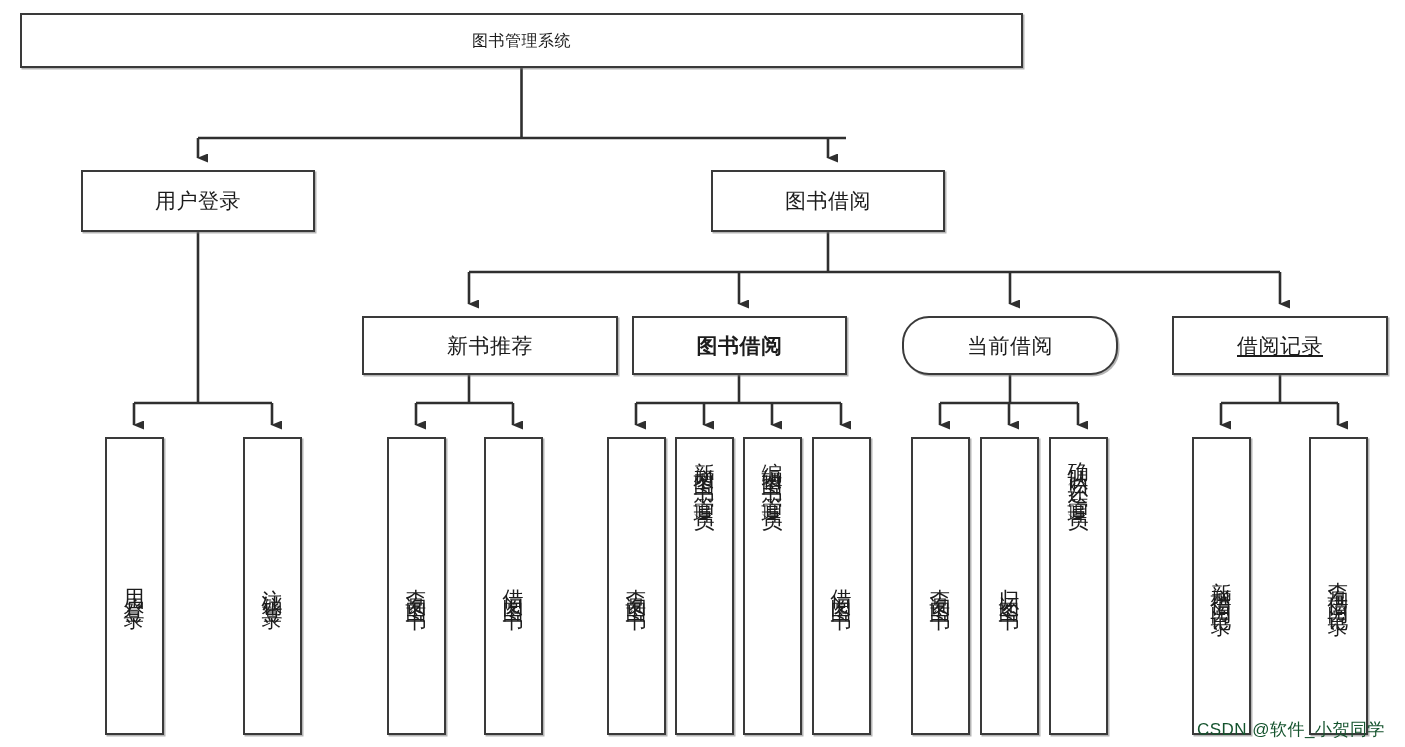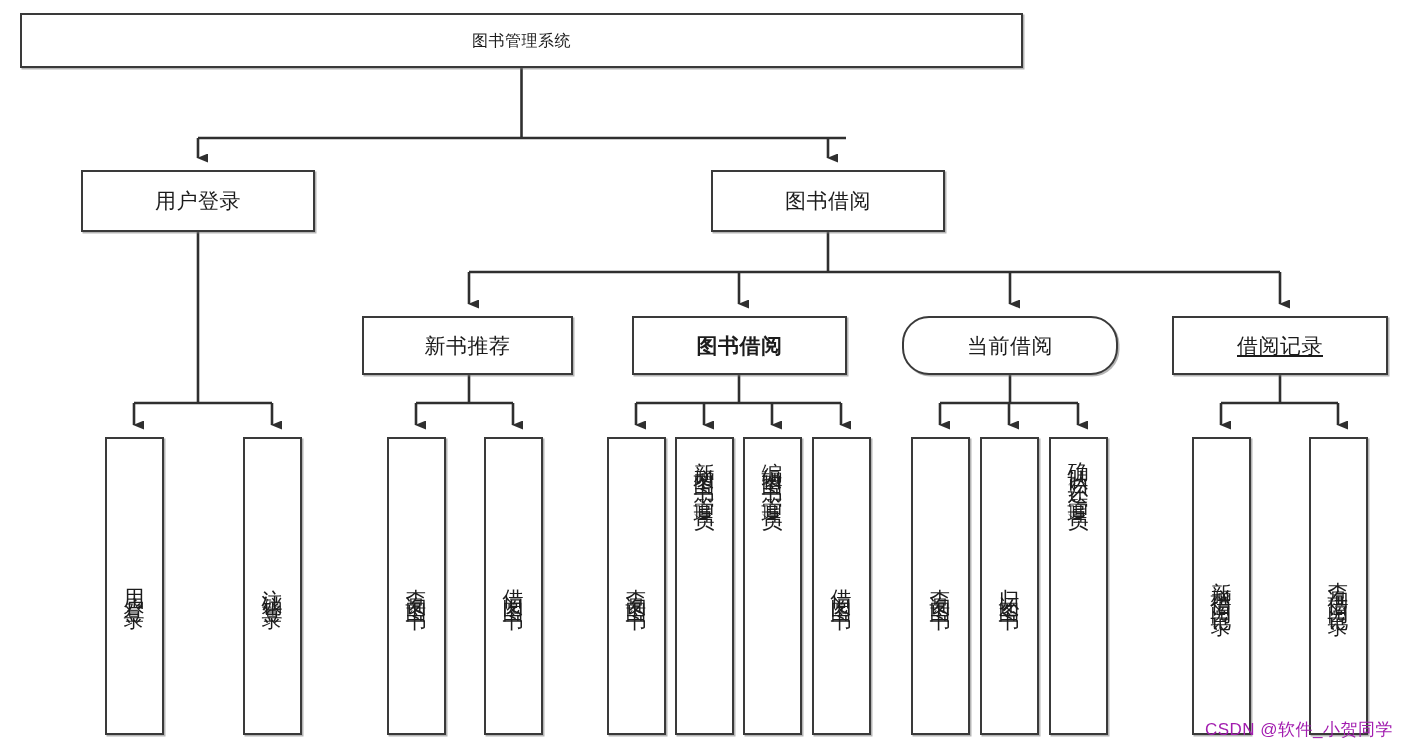--- a/index.html
+++ b/index.html
@@ -18,22 +18,22 @@
   .h-node .lbl{font-size:21px;letter-spacing:.5px;}
   #n-root .lbl{font-size:16px;font-family:Liberation Serif, serif;}
 
   
   .v-node{align-items:center;}
   .v-node .lbl{writing-mode:vertical-rl;text-orientation:upright;
                font-size:21px;letter-spacing:7px;line-height:1;
                white-space:nowrap;}
   .v-node.top-align{align-items:flex-start;padding-top:6px;}
 
-  #watermark{position:absolute;right:12px;bottom:6px;font-size:17px;
-             color:#a21caf;white-space:nowrap;letter-spacing:.5px;}
+  #watermark{position:absolute;right:20px;bottom:6px;font-size:17px;
+             color:#14532d;white-space:nowrap;letter-spacing:.5px;}
 </style>
 </head>
 <body>
 
 <div id="stage">
 
   <svg id="wires" viewBox="0 0 1405 747" xmlns="http://www.w3.org/2000/svg">
     <defs>
       <marker id="arw" markerWidth="9" markerHeight="11" refX="4.5" refY="10" orient="auto" markerUnits="userSpaceOnUse">
         <path d="M0,0 L9,0 L4.5,11 Z" fill="#2f2f2f"></path>
@@ -88,21 +88,21 @@
     <span class="lbl">图书管理系统</span>
   </div>
 
   <div class="node h-node" style="left:81px;top:170px;width:234px;height:62px;">
     <span class="lbl">用户登录</span>
   </div>
   <div class="node h-node" style="left:711px;top:170px;width:234px;height:62px;">
     <span class="lbl">图书借阅</span>
   </div>
 
-  <div class="node h-node" style="left:362px;top:316px;width:211px;height:59px;align-items:center;">
+  <div class="node h-node" style="left:362px;top:316px;width:256px;height:59px;align-items:center;">
     <span class="lbl">新书推荐</span>
   </div>
   <div class="node h-node" style="left:632px;top:316px;width:215px;height:59px;font-weight:bold;">
     <span class="lbl">图书借阅</span>
   </div>
   <div class="node h-node" style="left:902px;top:316px;width:216px;height:59px;border-radius:27px;">
     <span class="lbl">当前借阅</span>
   </div>
   <div class="node h-node" style="left:1172px;top:316px;width:216px;height:59px;text-decoration:underline;">
     <span class="lbl">借阅记录</span>

